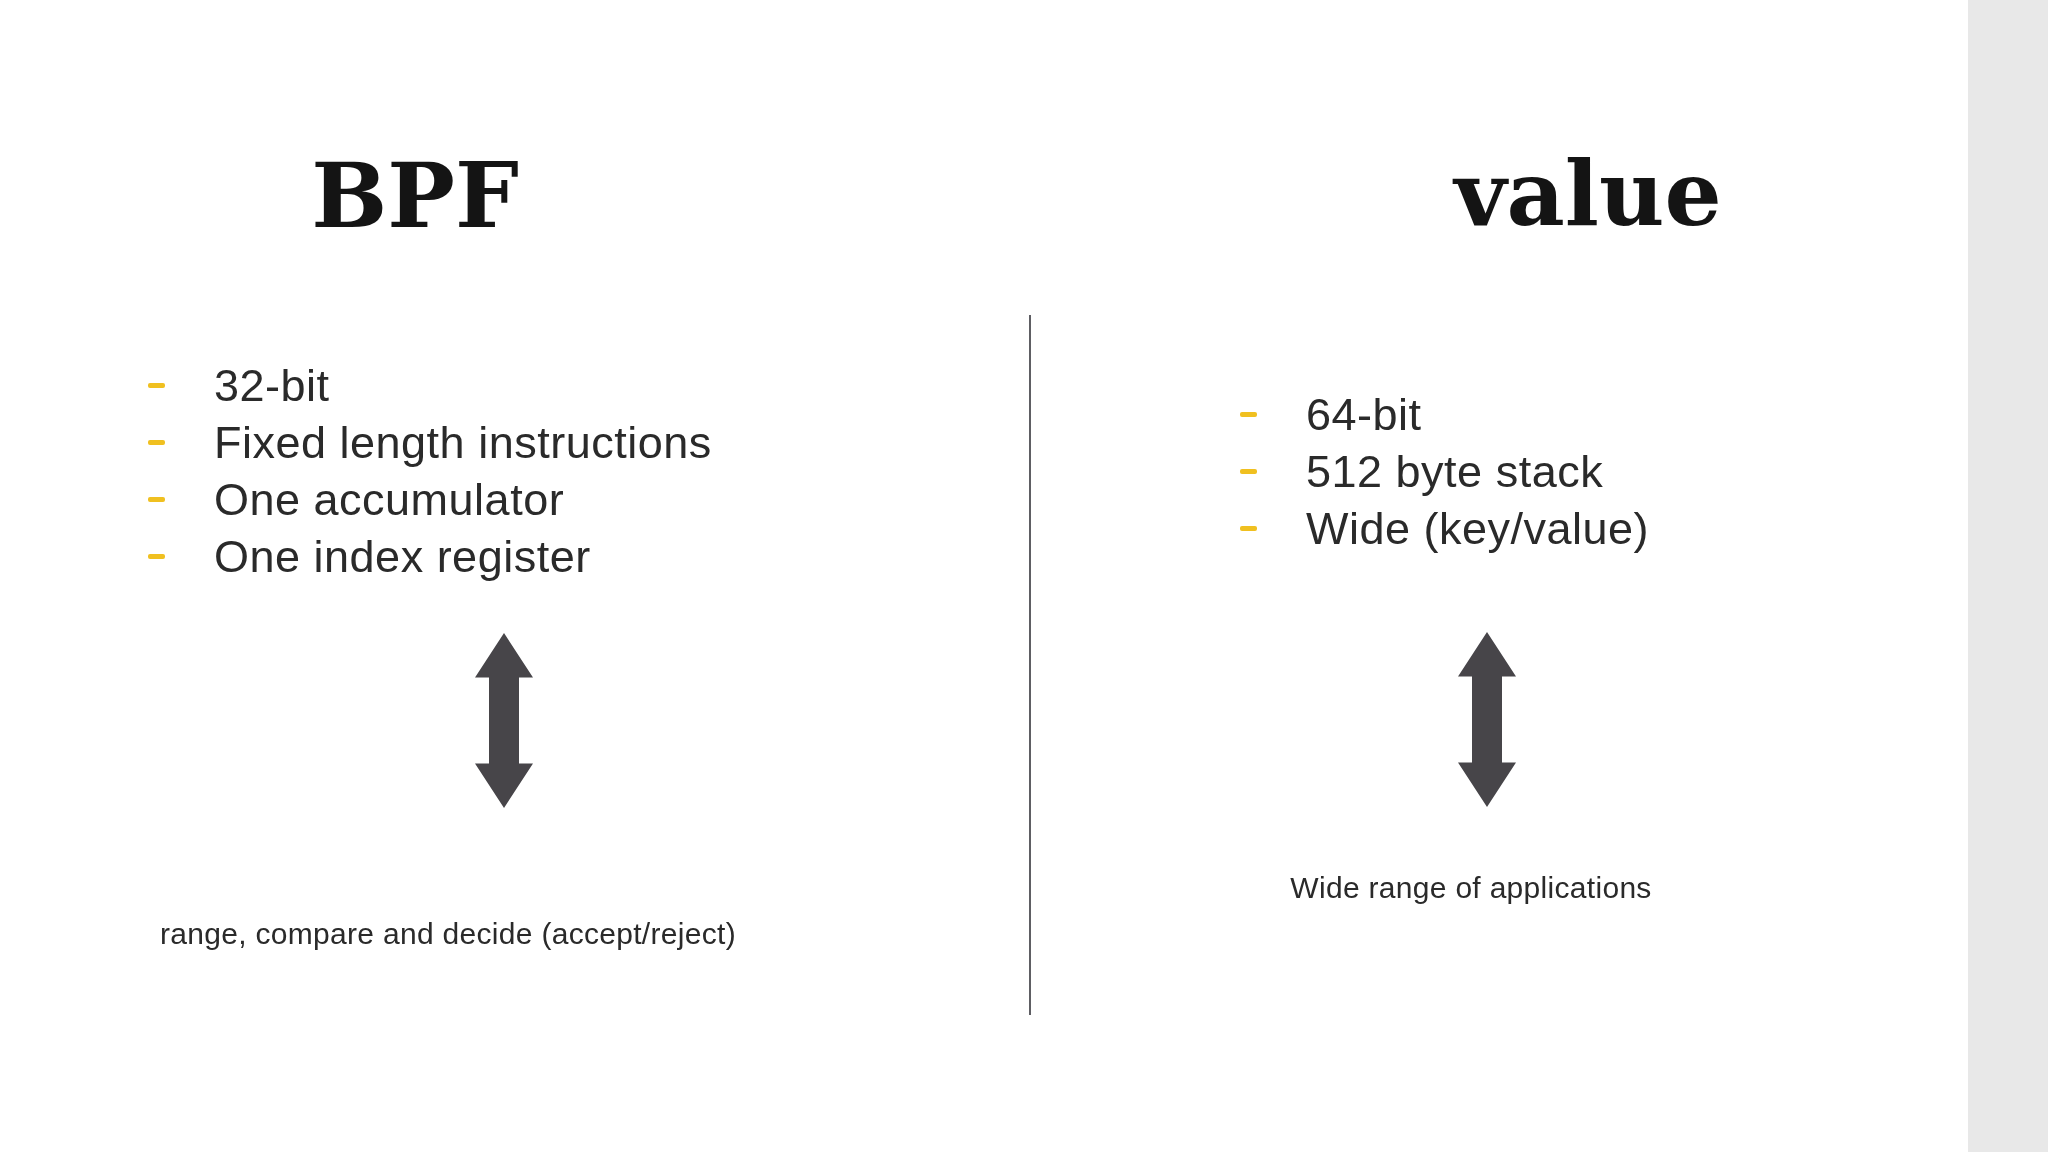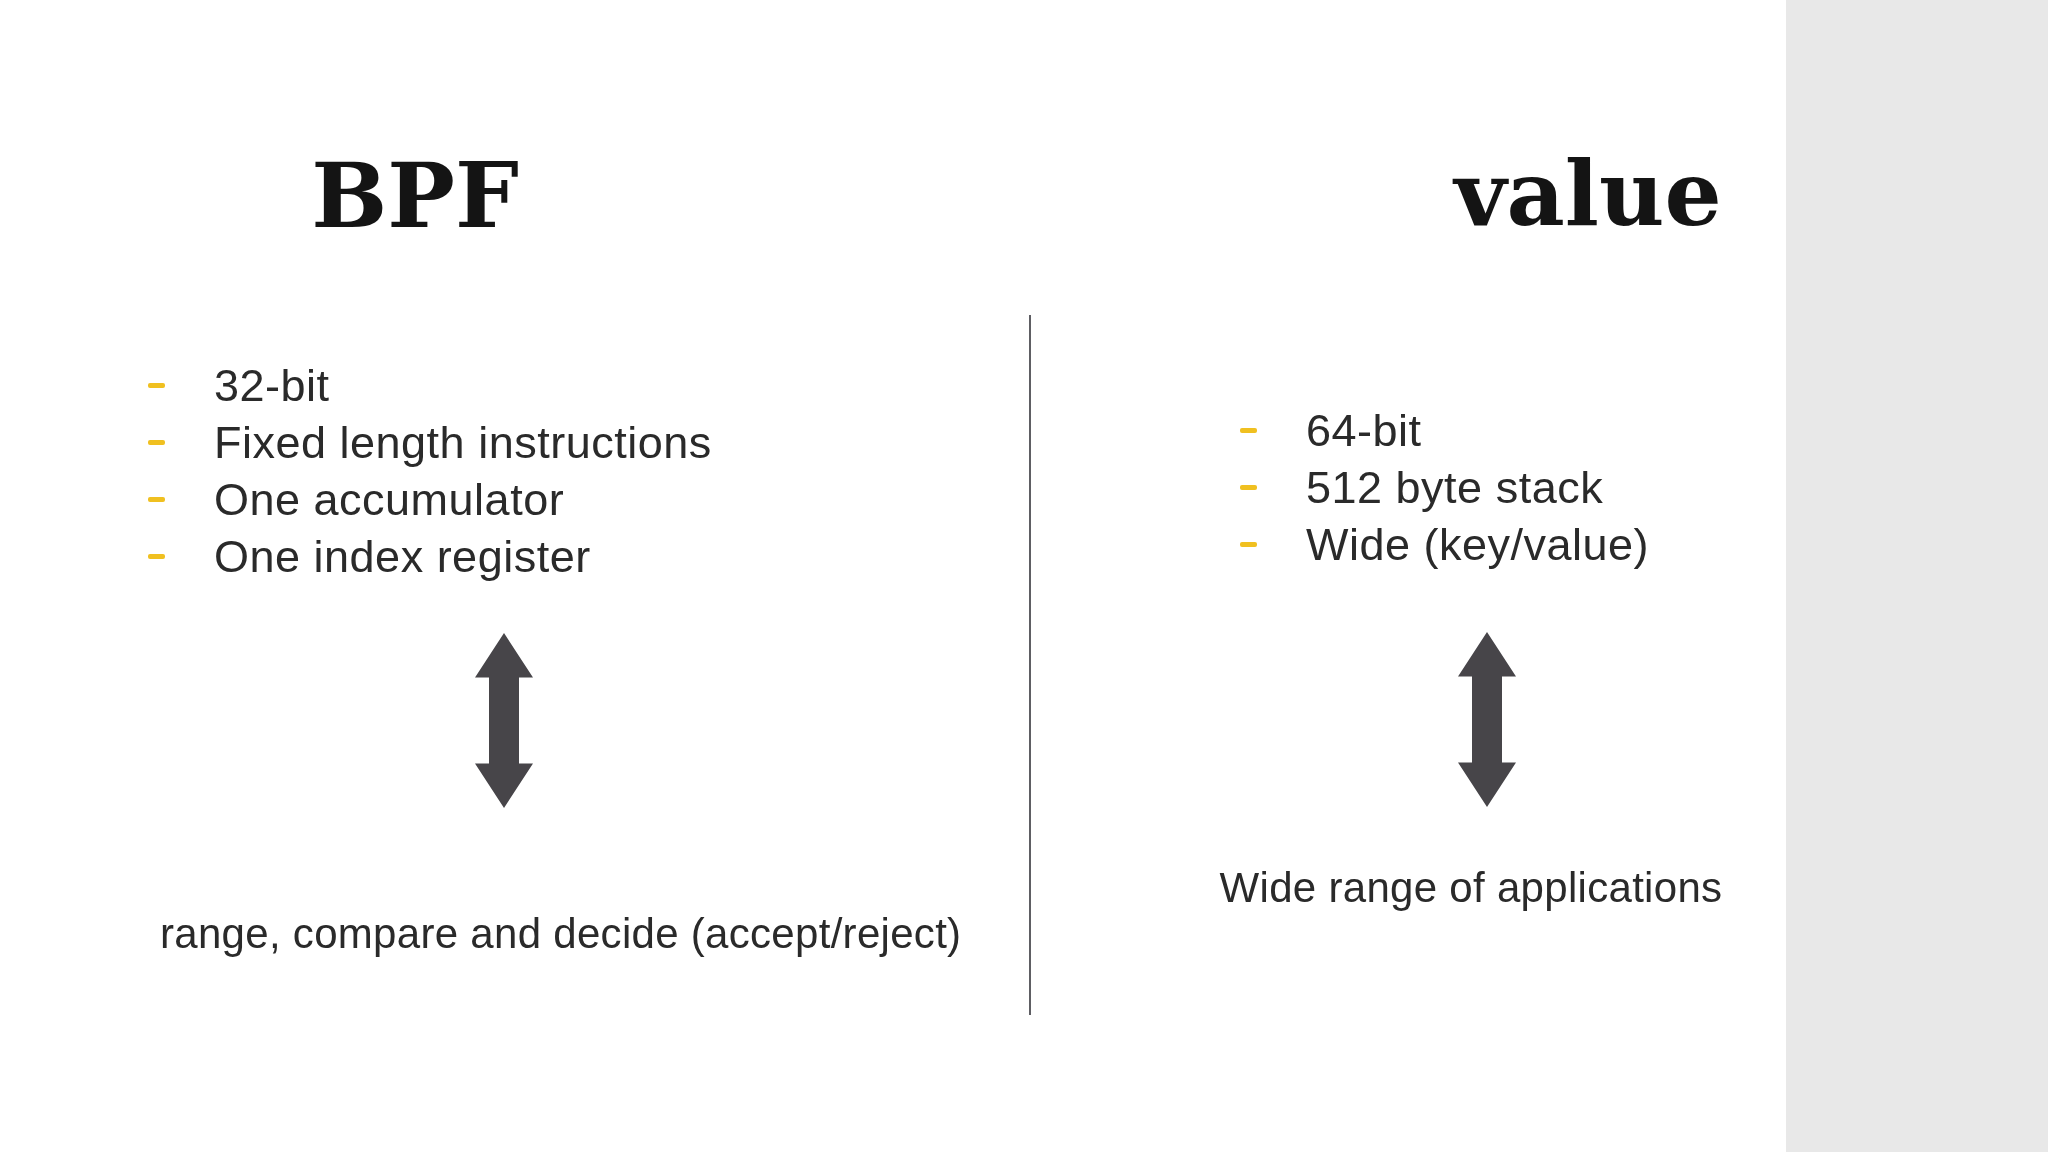--- a/index.html
+++ b/index.html
@@ -7,21 +7,21 @@
     --title-text:#141414;
     --body-text:#2a2a2a;
     --bullet-dash:#f0c020;
     --arrow:#474549;
     --divider:#5e5e63;
   }
   *{margin:0;padding:0;box-sizing:border-box;}
   html,body{background:#e8e8e8;}
   .slide{
     position:relative;
-    width:1786px;height:1152px;
+    width:1968px;height:1152px;
     background:var(--background);
     overflow:hidden;
     font-family:"Liberation Sans", sans-serif;
     color:var(--body-text);
   }
   .col-title{
     position:absolute;
     width:400px;
     text-align:center;
     font-family:"DejaVu Serif", serif;
@@ -31,21 +31,21 @@
     color:var(--title-text);
   }
   .title-left{left:215px;top:150px;}
   .title-right{left:1388px;top:148px;}
 
   ul.bullets{
     position:absolute;
     list-style:none;
   }
   .bullets-left{left:148px;top:357px;}
-  .bullets-right{left:1240px;top:386px;margin-top:16px;}
+  .bullets-right{left:1240px;top:386px;}
   ul.bullets li{
     display:flex;
     align-items:center;
     height:57px;
     font-size:45px;
     letter-spacing:0.5px;
     white-space:nowrap;
   }
   .dash{
     display:inline-block;
@@ -63,21 +63,21 @@
     background:var(--divider);
   }
 
   .arrow{position:absolute;width:58px;height:175px;}
   .arrow svg{display:block;width:100%;height:100%;}
   .arrow polygon{fill:var(--arrow);}
   .arrow-left{left:475px;top:633px;}
   .arrow-right{left:1458px;top:632px;}
 
   .caption{
-    font-size:42px;
+    font-size:30px;
     line-height:44px;
     letter-spacing:0.3px;
     color:var(--body-text);
   }
   .caption-left{
     position:absolute;
     left:160px;top:912px;
     text-align:left;
   }
   .caption-left div{margin-bottom:3px;}

